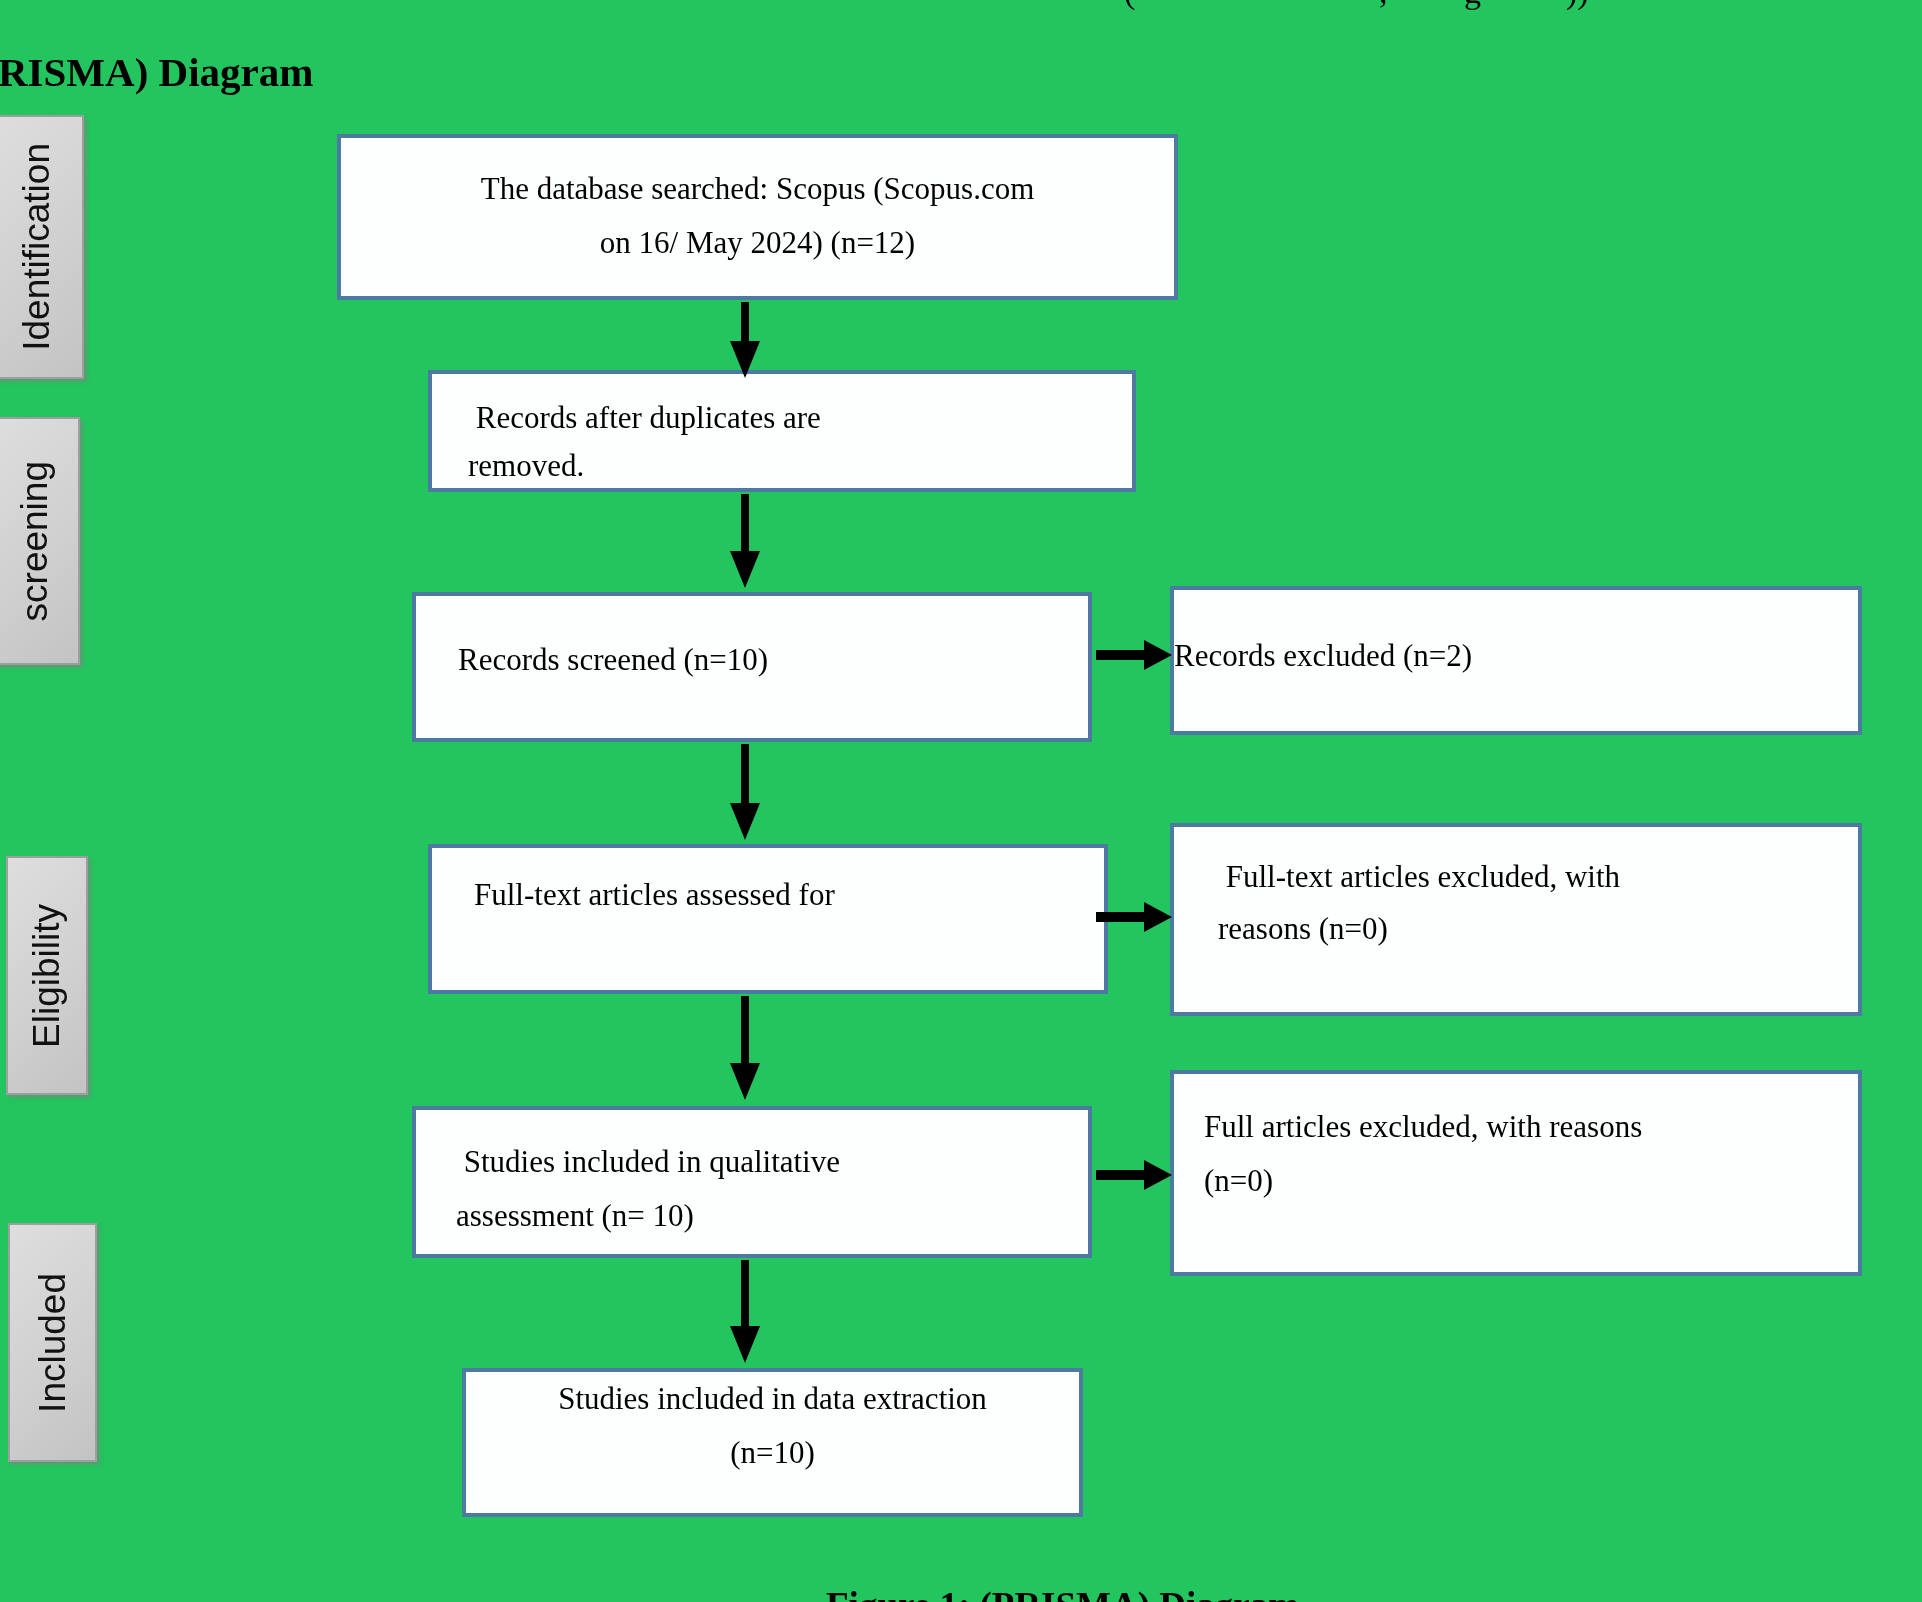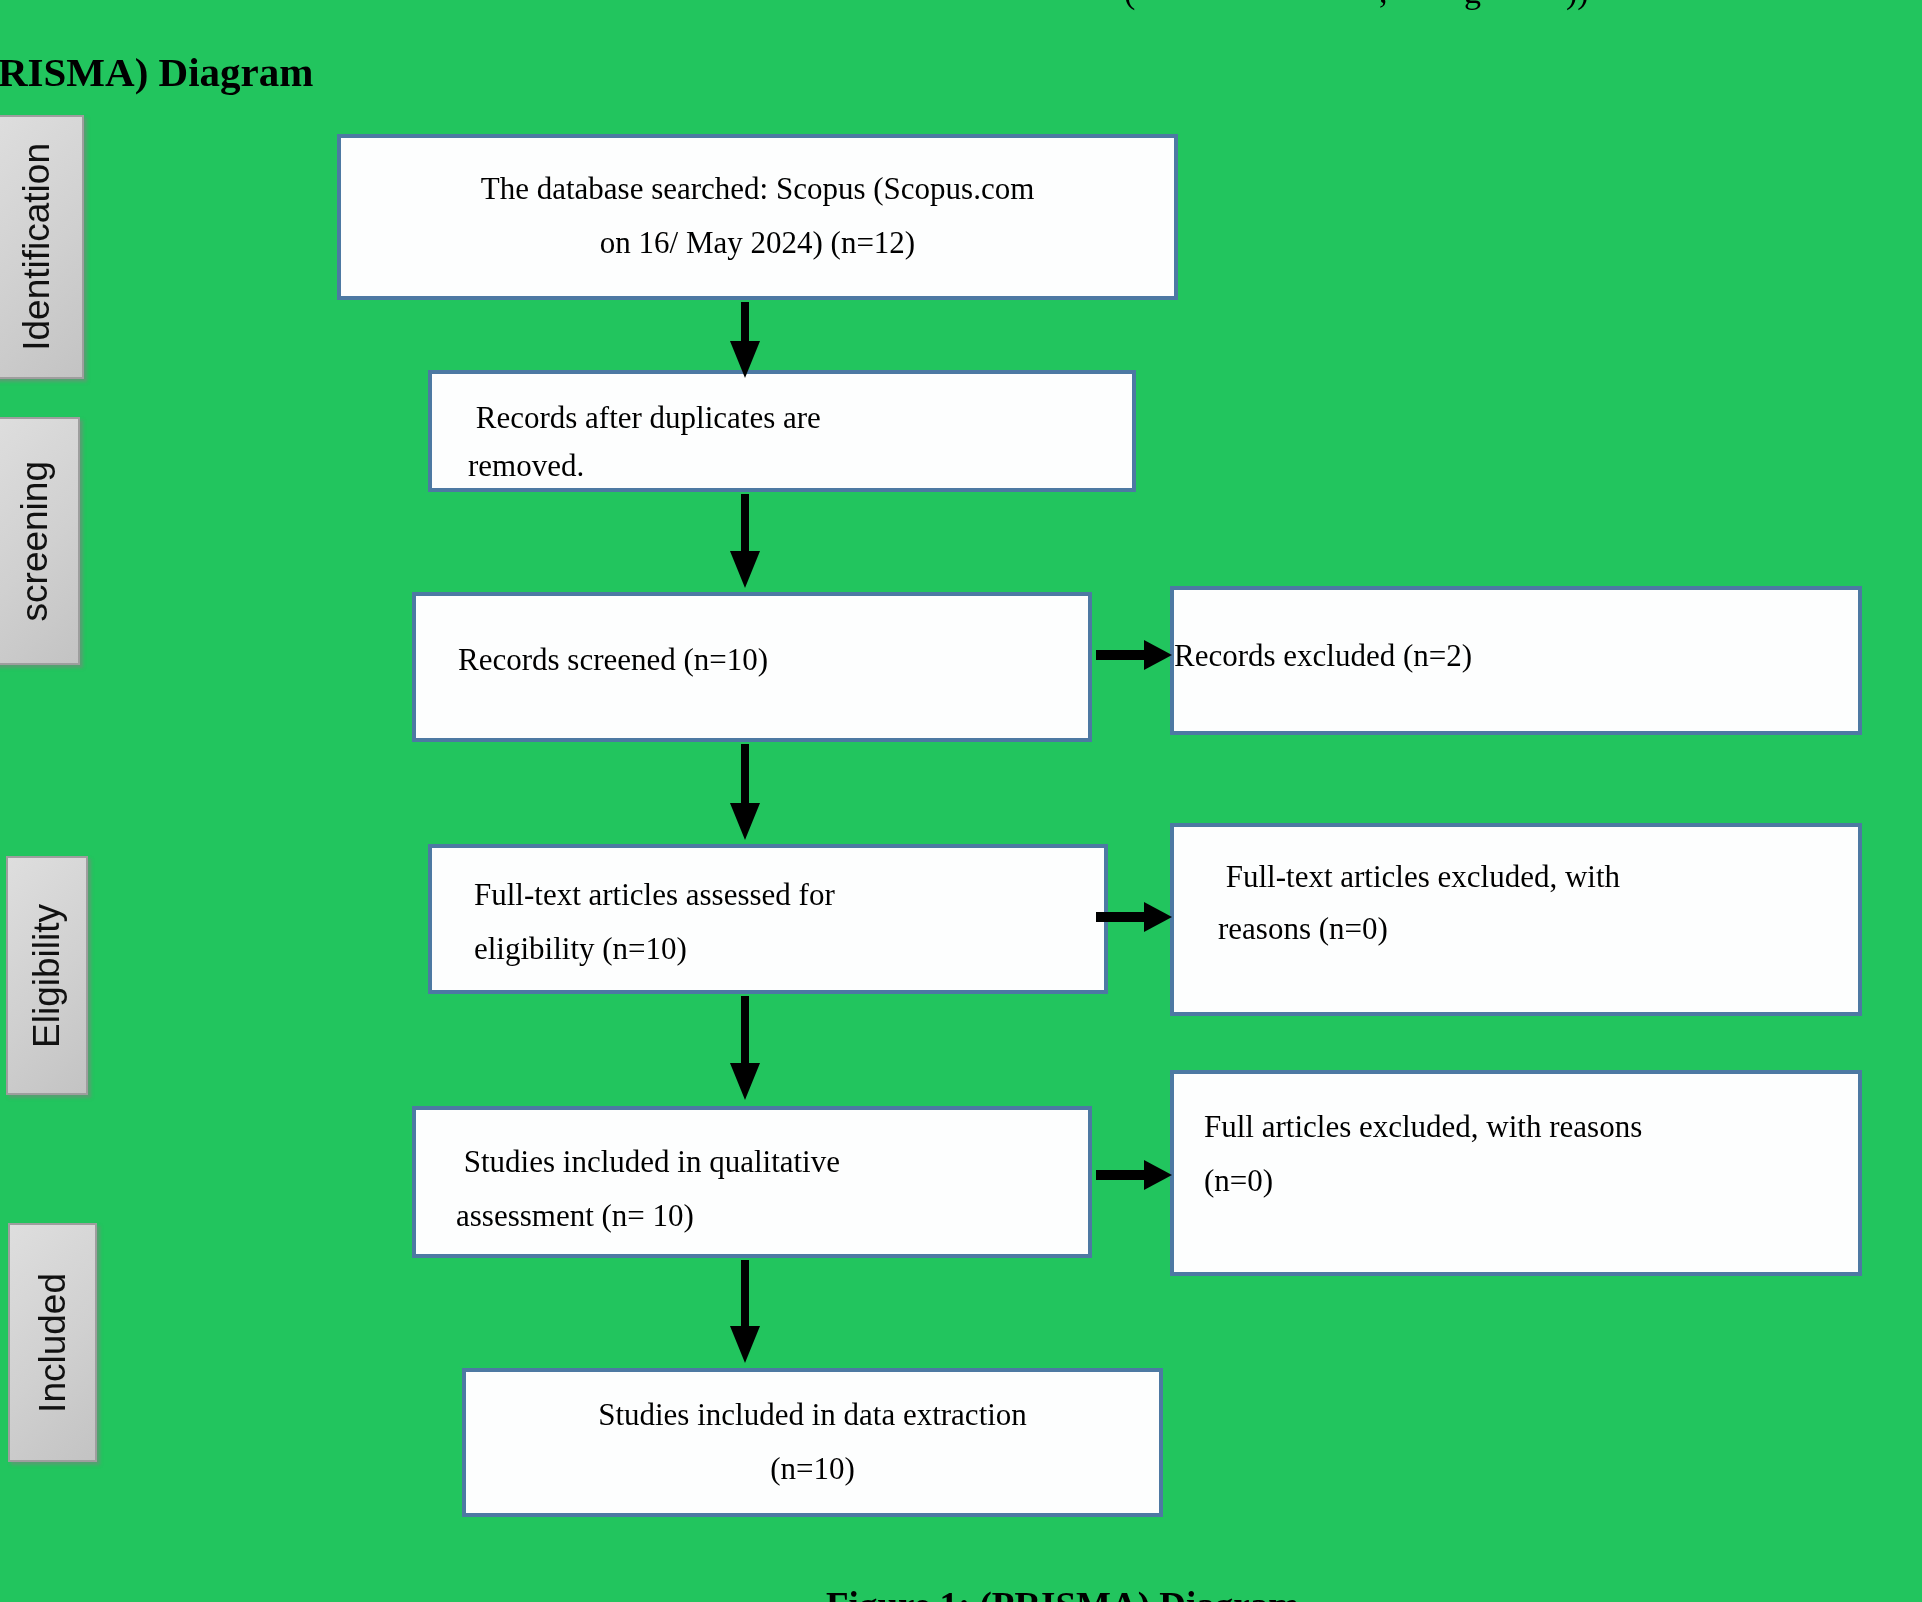--- a/index.html
+++ b/index.html
@@ -58,21 +58,21 @@
     border:4px solid var(--box_border,#4d79a3);
     font-size:31px;
     line-height:52px;
   }
   .fbox .line{display:block;white-space:pre-wrap;}
   #box-database   {left:309px; top:134px; width:841px; height:166px; text-align:center; padding-top:24px; line-height:54px;margin-left:28px;}
   #box-duplicates {left:428px; top:370px; width:708px; height:122px; padding:20px 10px 0 36px; line-height:48px;}
   #box-screened   {left:412px; top:592px; width:680px; height:150px; padding:38px 10px 0 42px;}
   #box-fulltext   {left:428px; top:844px; width:680px; height:150px; padding:20px 10px 0 42px; line-height:54px;}
   #box-qualitative{left:412px; top:1106px;width:680px; height:152px; padding:25px 10px 7px 40px; line-height:54px;}
-  #box-extraction {left:462px; top:1368px;width:701px; height:149px; text-align:center; padding-top:16px; line-height:54px;}
+  #box-extraction {left:462px; top:1368px;width:621px; height:149px; text-align:center; line-height:54px;}
   #box-excl-records     {left:1170px;top:586px; width:692px; height:149px; padding-top:40px;}
   #box-excl-fulltext    {left:1170px;top:823px; width:692px; height:193px; padding:24px 10px 0 44px; line-height:52px;}
   #box-excl-fullarticles{left:1170px;top:1070px;width:692px; height:206px; padding:26px 10px 0 30px; line-height:54px;}
   
   .arrow-part{position:absolute;}
   .v-shaft{width:8px;background:#000;left:741px;}
   .v-head{width:0;height:0;left:730px;
     border-left:15px solid transparent;border-right:15px solid transparent;
     border-top:37px solid #000;}
   .h-shaft{height:10px;background:#000;left:1096px;width:50px;}
@@ -118,21 +118,20 @@
   <div class="fbox" id="box-screened">
     <span class="line">Records screened (n=10)</span>
   </div>
 
   <div class="fbox" id="box-excl-records">
     <span class="line">Records excluded (n=2)</span>
   </div>
 
   <div class="fbox" id="box-fulltext">
     <span class="line">Full-text articles assessed for</span>
-    <span class="line">eligibility (n=10)</span>
   </div>
 
   <div class="fbox" id="box-excl-fulltext">
     <span class="line"> Full-text articles excluded, with</span>
     <span class="line">reasons (n=0)</span>
   </div>
 
   <div class="fbox" id="box-qualitative">
     <span class="line"> Studies included in qualitative</span>
     <span class="line">assessment (n= 10)</span>

